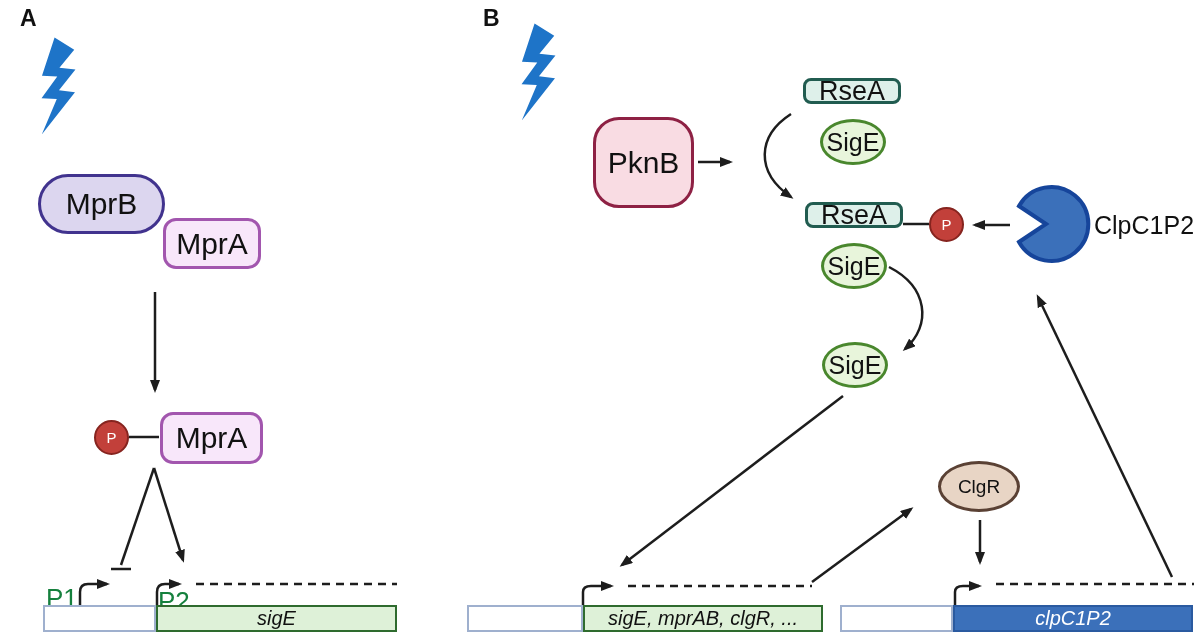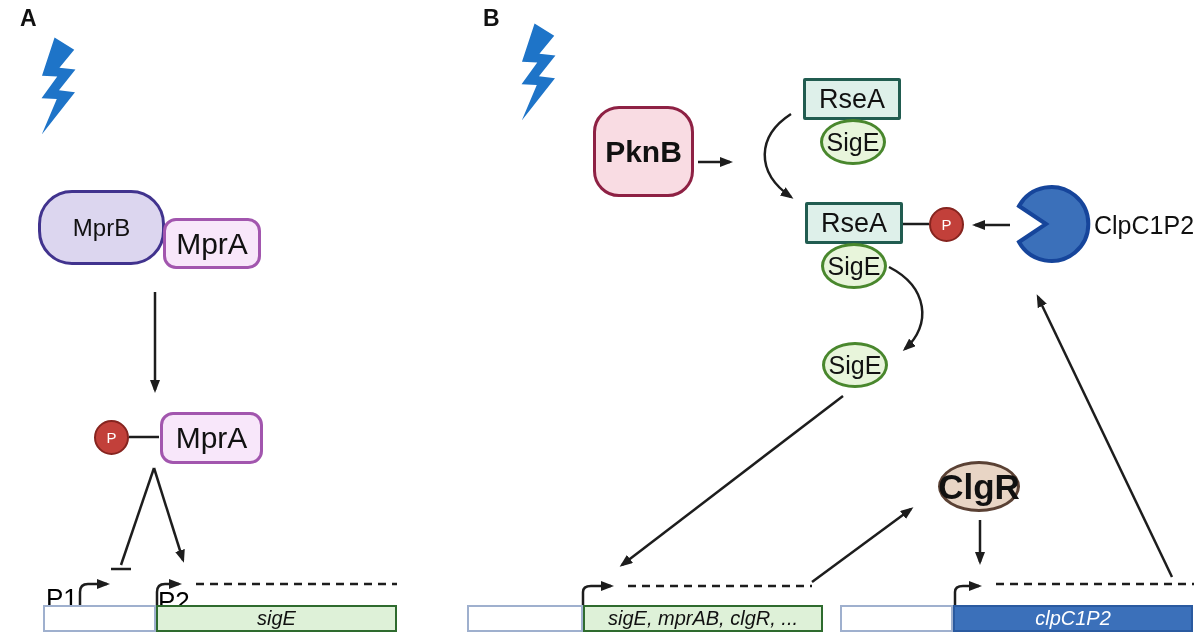--- a/index.html
+++ b/index.html
@@ -2,50 +2,50 @@
 <html style="--lightning_blue: #1e74c8; --mprB_fill: #dcd6ef; --mprB_border: #41338e; --mprA_fill: #f8e7fa; --mprA_border: #a256ae; --phosphate_fill: #c2403a; --phosphate_border: #86241f; --pknB_fill: #f9dce3; --pknB_border: #8e2144; --rseA_fill: #def0ea; --rseA_border: #215c50; --sigE_fill: #e8f5db; --sigE_border: #49872d; --clp_fill: #3b70ba; --clp_border: #16459b; --clgR_fill: #e8d5c5; --clgR_border: #5a4134; --gene_green_fill: #def1d8; --gene_green_border: #2e6b2e; --gene_blue_fill: #3b70ba; --gene_blue_border: #2a5aa0; --promoter_box_border: #9fb0ce; --arrow: #1d1d1d;"><head>
 <meta charset="utf-8">
 <style>
   html,body{margin:0;padding:0;background:#ffffff;}
   .canvas{position:relative;width:1200px;height:638px;background:#ffffff;overflow:hidden;
           font-family:"Liberation Sans",sans-serif;color:#111;}
   .layer{position:absolute;left:0;top:0;width:1200px;height:638px;}
   .panel-label{position:absolute;font-size:23px;font-weight:bold;color:#111;}
   .node{position:absolute;display:flex;align-items:center;justify-content:center;
         box-sizing:border-box;background:#fff;}
-  .mprB{left:38px;top:190px;width:127px;height:75px;border-radius:34px;
-        background:var(--mprB_fill);border:3.5px solid var(--mprB_border);font-size:24px;}
+  .mprB{left:38px;top:174px;width:127px;height:60px;border-radius:34px;
+        background:var(--mprB_fill);border:3.5px solid var(--mprB_border);font-size:30px;}
   .mprA1{left:163px;top:218px;width:98px;height:51px;border-radius:13px;
         background:var(--mprA_fill);border:3.5px solid var(--mprA_border);font-size:30px;z-index:2;}
   .mprA2{left:160px;top:412px;width:103px;height:52px;border-radius:13px;
         background:var(--mprA_fill);border:3.5px solid var(--mprA_border);font-size:30px;}
   .phos{width:35px;height:35px;border-radius:50%;background:var(--phosphate_fill);
         border:2.5px solid var(--phosphate_border);color:#fff;font-size:15px;z-index:2;}
   .phosA{left:94px;top:420px;}
   .phosB{left:929px;top:207px;}
-  .plabel{position:absolute;font-size:26px;color:#000000;text-decoration:underline;}
+  .plabel{position:absolute;font-size:26px;color:#15803d;text-decoration:underline;}
   .generow{position:absolute;top:605px;height:27px;}
   .pbox{border:2px solid var(--promoter_box_border);background:#fff;}
   .gbox-green{background:var(--gene_green_fill);border:2.5px solid var(--gene_green_border);
         font-style:italic;font-size:20px;}
   .gbox-blue{background:var(--gene_blue_fill);border:2.5px solid var(--gene_blue_border);
         font-style:italic;font-size:20px;color:#fff;}
-  .pknB{left:593px;top:106px;width:101px;height:91px;border-radius:26px;
-        background:var(--pknB_fill);border:3.5px solid var(--pknB_border);font-size:30px;font-weight:bold;}
-  .rseA{width:98px;height:42px;border-radius:2px;background:var(--rseA_fill);
+  .pknB{left:593px;top:117px;width:101px;height:91px;border-radius:26px;
+        background:var(--pknB_fill);border:3.5px solid var(--pknB_border);font-size:30px;}
+  .rseA{width:98px;height:26px;border-radius:8px;background:var(--rseA_fill);
         border:3px solid var(--rseA_border);font-size:27px;}
   .rseA1{left:803px;top:78px;}
   .rseA2{left:805px;top:202px;}
   .sigE{width:66px;height:46px;border-radius:50%;background:var(--sigE_fill);
         border:3px solid var(--sigE_border);font-size:25px;z-index:2;}
   .sigE1{left:820px;top:119px;}
   .sigE2{left:821px;top:243px;}
   .sigE3{left:822px;top:342px;}
   .clgR{left:938px;top:461px;width:82px;height:51px;border-radius:50%;
-        background:var(--clgR_fill);border:3.5px solid var(--clgR_border);font-size:35px;font-weight:bold;}
+        background:var(--clgR_fill);border:3.5px solid var(--clgR_border);font-size:19px;}
   .clpLabel{position:absolute;left:1094px;top:211px;font-size:25px;color:#111;}
   .stroke{stroke:var(--arrow);stroke-width:2.5;fill:none;}
   .dashed{stroke-dasharray:8 6;}
   .bolt{fill:var(--lightning_blue);}
   .pacman{fill:var(--clp_fill);stroke:var(--clp_border);stroke-width:4;}
 </style>
 </head>
 <body>
 
 <div class="canvas">

